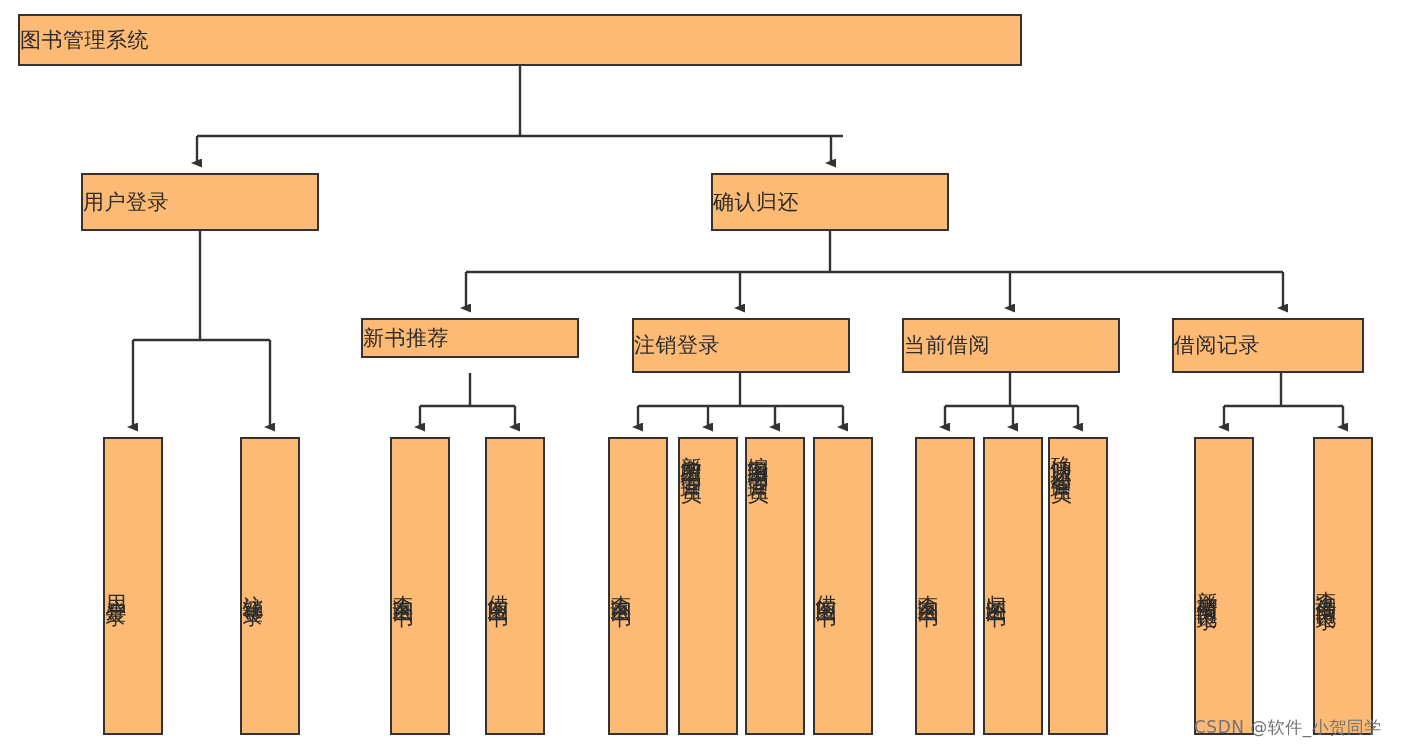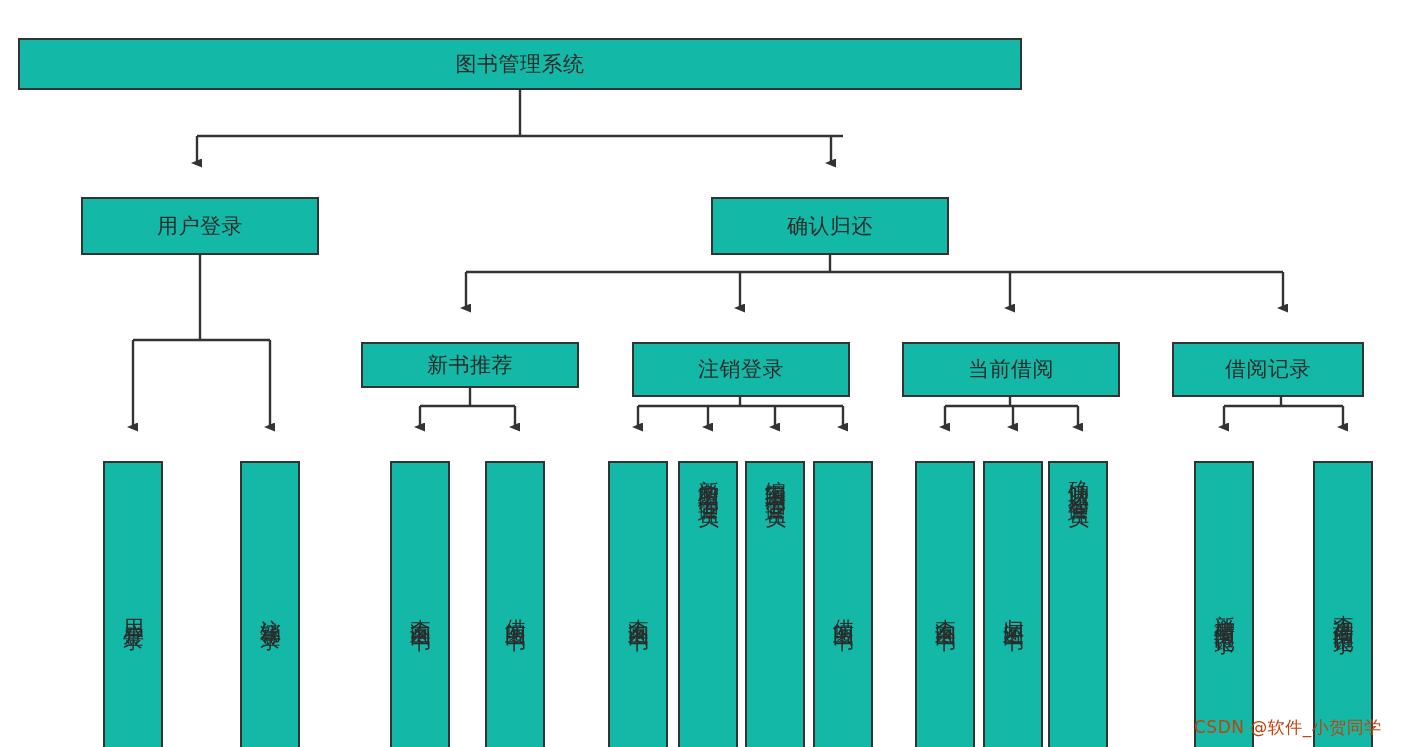--- a/index.html
+++ b/index.html
@@ -21,25 +21,24 @@
     position: absolute;
     left: 0;
     top: 0;
     width: 1405px;
     height: 747px;
   }
   .node-box {
     position: absolute;
     box-sizing: border-box;
     border: 2px solid #333333;
-    background: #14b8a6;
+    background: #fdba74;
     display: flex;
     align-items: center;
-    justify-content: center;
-    margin-top: 24px;
+    justify-content: flex-start;
   }
   .node-label-h {
     font-size: 21px;
     color: #2b2b2b;
     letter-spacing: 0.5px;
     white-space: nowrap;
     line-height: 1;
   }
   .node-label-v {
     font-size: 21px;
@@ -47,21 +46,21 @@
     writing-mode: vertical-rl;
     text-orientation: upright;
     letter-spacing: 4px;
     line-height: 1;
     white-space: nowrap;
     text-align: center;
   }
   .watermark {
     position: absolute;
     font-size: 17px;
-    color: #c2410c;
+    color: #737373;
     white-space: nowrap;
     letter-spacing: 0.5px;
   }
 </style>
 </head>
 <body>
 
 <div id="canvas">
 
   <svg id="diagram-svg" viewBox="0 0 1405 747">
@@ -118,21 +117,21 @@
     <span class="node-label-h">图书管理系统</span>
   </div>
 
   <div class="node-box" style="left:81px; top:173px; width:238px; height:58px;">
     <span class="node-label-h">用户登录</span>
   </div>
   <div class="node-box" style="left:711px; top:173px; width:238px; height:58px;">
     <span class="node-label-h">确认归还</span>
   </div>
 
-  <div class="node-box" style="left:361px; top:318px; width:218px; height:46px;">
+  <div class="node-box" style="left:361px; top:318px; width:218px; height:40px;">
     <span class="node-label-h">新书推荐</span>
   </div>
   <div class="node-box" style="left:632px; top:318px; width:218px; height:55px;">
     <span class="node-label-h">注销登录</span>
   </div>
   <div class="node-box" style="left:902px; top:318px; width:218px; height:55px;">
     <span class="node-label-h">当前借阅</span>
   </div>
   <div class="node-box" style="left:1172px; top:318px; width:192px; height:55px;">
     <span class="node-label-h">借阅记录</span>

